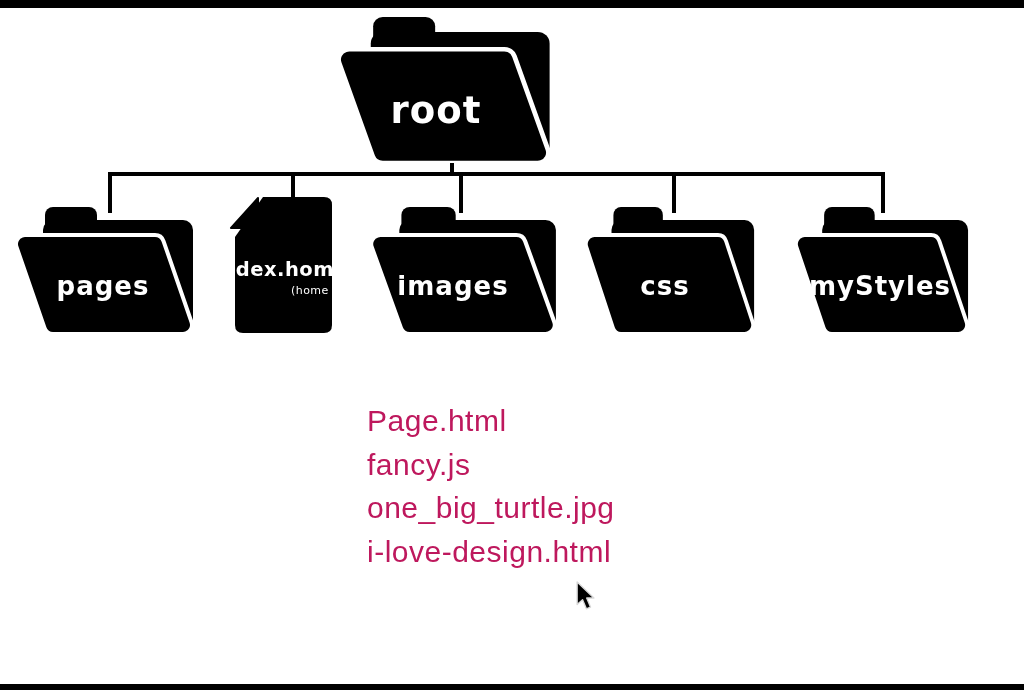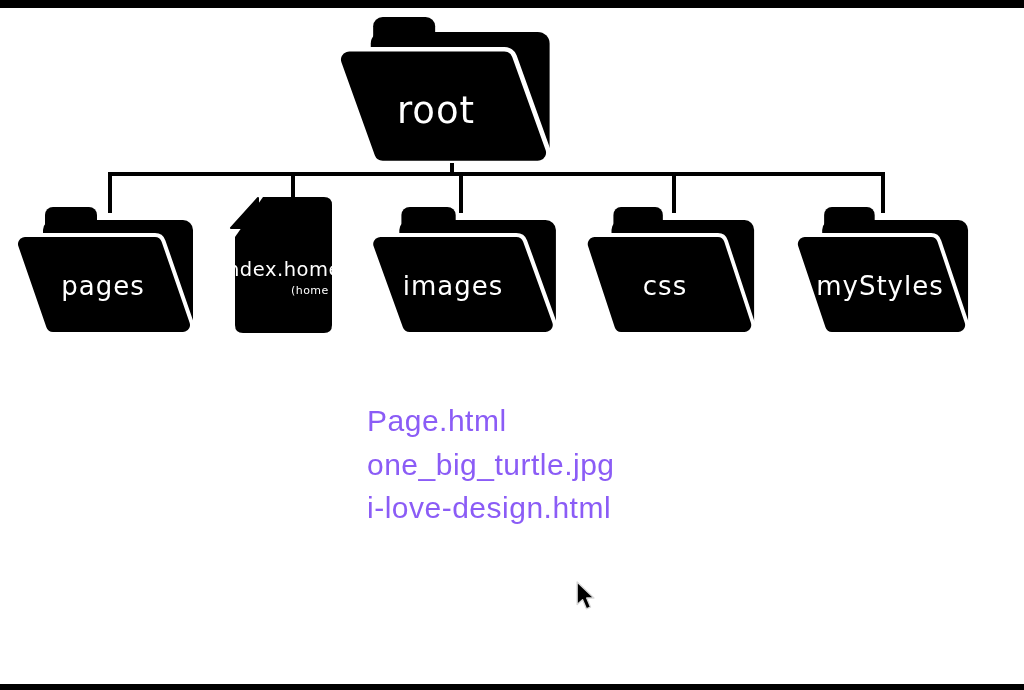--- a/index.html
+++ b/index.html
@@ -17,35 +17,35 @@
   .hline { position: absolute; background: #000; height: 4px; }
   .vline { position: absolute; background: #000; width: 4px; }
 
   .icon-box { position: absolute; }
   .icon-box svg { display: block; width: 100%; height: 100%; }
 
   .node-label {
     position: absolute;
     color: #ffffff;
     font-family: "DejaVu Sans", sans-serif;
-    font-weight: normal;
+    font-weight: bold;
     transform: translateX(-50%);
     white-space: nowrap;
     letter-spacing: 1px;
     line-height: 1;
   }
   .root-label   { font-size: 37px; }
   .folder-label { font-size: 26px; }
   .doc-label    { font-size: 19.5px; letter-spacing: 0.5px; }
   .doc-sublabel { font-size: 11px; font-weight: normal; letter-spacing: 0.5px; }
 
   .file-list {
     position: absolute;
     left: 367px; top: 399px;
-    color: #8b5cf6;
+    color: #be185d;
     font-family: "Liberation Sans", sans-serif;
     font-size: 30px;
     font-weight: 400;
     letter-spacing: 0.5px;
   }
   .file-line { height: 43.7px; line-height: 43.7px; white-space: nowrap; }
 
   .cursor { position: absolute; left: 574px; top: 581px; width: 24px; height: 30px; }
 </style>
 </head>
@@ -116,20 +116,21 @@
     <rect x="32" y="0" width="52" height="28" rx="8" fill="#000"></rect>
     <rect x="30" y="13" width="150" height="111" rx="10" fill="#000"></rect>
     <polygon points="12,37 142,37 170,118 40,118" fill="#fff" stroke="#fff" stroke-width="22" stroke-linejoin="round"></polygon>
     <polygon points="12,37 142,37 170,118 40,118" fill="#000" stroke="#000" stroke-width="14" stroke-linejoin="round"></polygon>
   </svg>
 </div>
 <div class="node-label folder-label" style="left:880px; top:273px;">myStyles</div>
 
 <div class="file-list">
   <div class="file-line">Page.html</div>
+  <div class="file-line">fancy.js</div>
   <div class="file-line">one_big_turtle.jpg</div>
   <div class="file-line">i-love-design.html</div>
 </div>
 
 <div class="cursor">
   <svg viewBox="0 0 16 22" width="24" height="30">
     <path d="M1.5,0.8 L1.5,17.2 L5.5,13.7 L8.3,20.4 L11.3,19.1 L8.5,12.5 L13.8,12.5 Z" fill="#000" stroke="#d8d8d8" stroke-width="1" stroke-linejoin="round"></path>
   </svg>
 </div>
 

